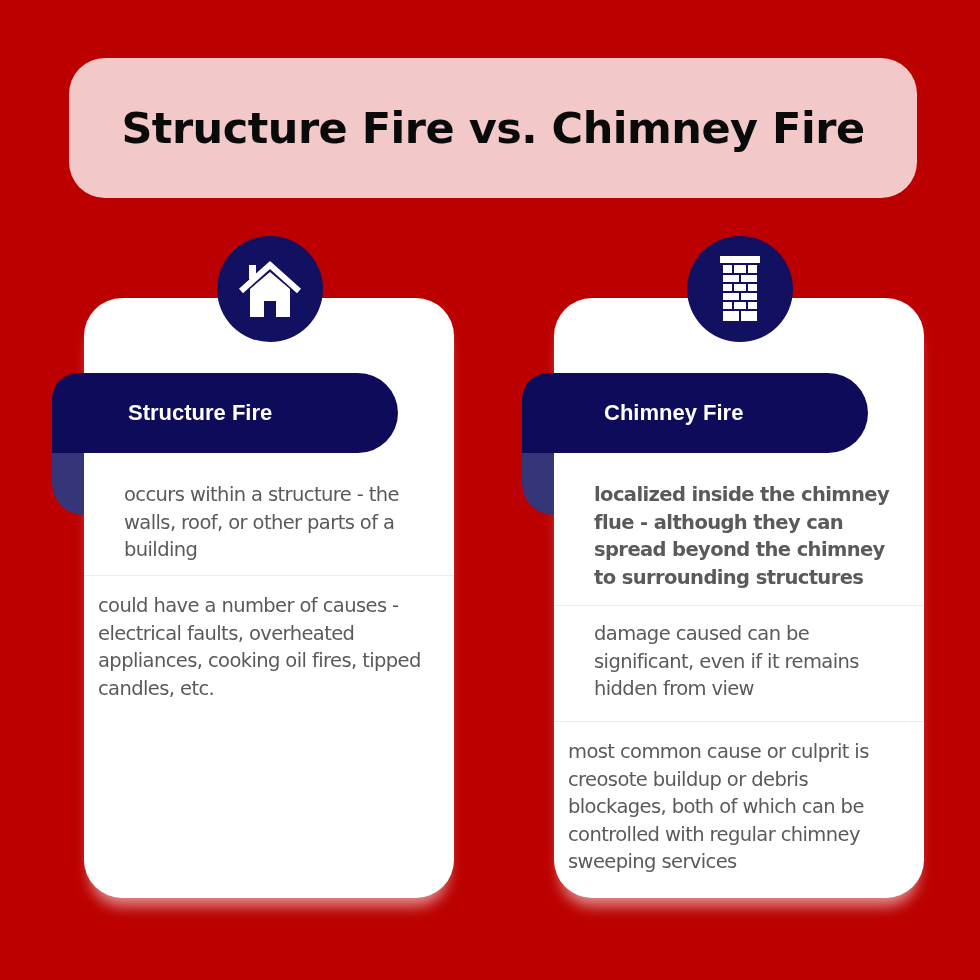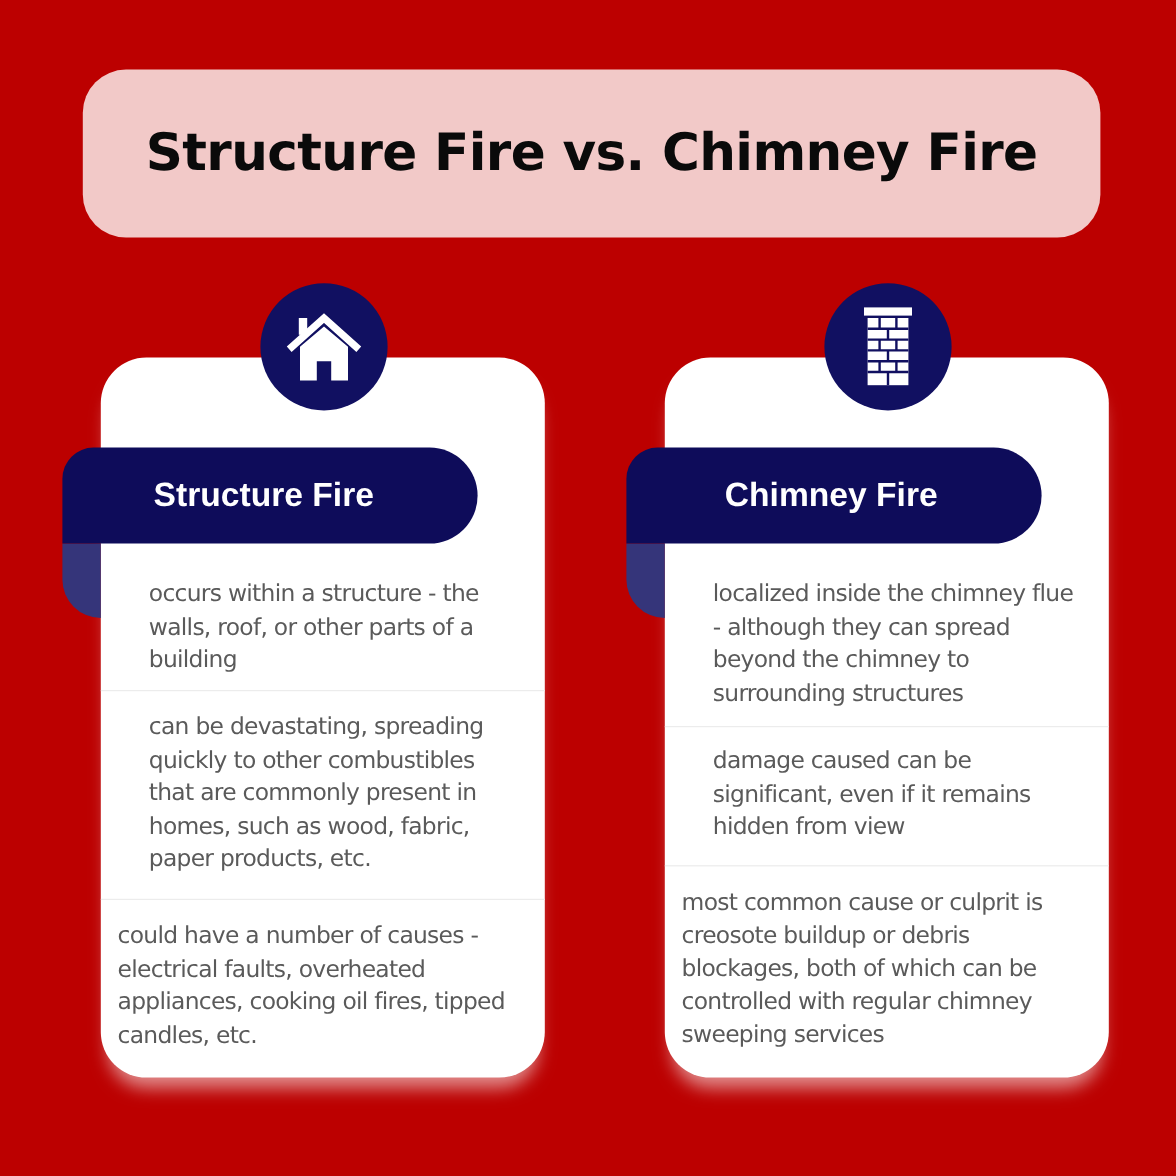--- a/index.html
+++ b/index.html
@@ -37,21 +37,21 @@
   .ribbon {
     position: absolute; top: 373px; width: 346px; height: 80px;
     background: #0e0c5a; border-radius: 0 40px 40px 0;
     border-top-left-radius: 26px;
     z-index: 4;
     display: flex; align-items: center;
   }
   .ribbon.left { left: 52px; }
   .ribbon.right { left: 522px; }
   .ribbon span {
-    color: #ffffff; font-weight: bold; font-size: 28px;
+    color: #ffffff; font-weight: bold; font-size: 22px;
     margin-left: 76px;
     font-family: "Liberation Sans", sans-serif;
   }
   .ribbon.right span { margin-left: 82px; }
   .fold {
     position: absolute; top: 453px; width: 32px; height: 62px;
     background: #35357a; border-bottom-left-radius: 32px;
     z-index: 2;
   }
   .fold.left { left: 52px; }
@@ -74,39 +74,38 @@
 </head>
 <body>
 
 <div class="title-box">
   <h1>Structure Fire vs. Chimney Fire</h1>
 </div>
 
 <div class="card left">
   <div class="items">
     <div class="item" style="height:100px;">occurs within a structure - the walls, roof, or other parts of a building</div>
-    <div class="item" style="height:174px;padding-top:16px;">can be devastating, spreading quickly to other combustibles that are commonly present in homes, such as wood, fabric, paper products, etc.</div>
     <div class="item" style="padding-top:16px;">could have a number of causes - electrical faults, overheated appliances, cooking oil fires, tipped candles, etc.</div>
   </div>
 </div>
 <div class="icon-circle left">
   <svg width="66" height="60" viewBox="0 0 66 60">
     <rect x="12" y="6" width="7" height="14" fill="#fff"></rect>
     <polyline points="4,32 33,6 62,32" fill="none" stroke="#fff" stroke-width="6" stroke-linejoin="miter"></polyline>
     <path d="M13 30 L33 13 L53 30 L53 58 L39 58 L39 42 L27 42 L27 58 L13 58 Z" fill="#fff"></path>
   </svg>
 </div>
 <div class="fold left"></div>
 <div class="ribbon left">
   <span>Structure Fire</span>
 </div>
 
 <div class="card right">
   <div class="items">
-    <div class="item" style="height:130px;">localized inside the chimney flue - although they can spread beyond the chimney to surrounding structures</div>
+    <div class="item" style="height:130px;font-weight:bold;">localized inside the chimney flue - although they can spread beyond the chimney to surrounding structures</div>
     <div class="item" style="height:116px;padding-top:14px;">damage caused can be significant, even if it remains hidden from view</div>
     <div class="item" style="padding-top:16px;">most common cause or culprit is creosote buildup or debris blockages, both of which can be controlled with regular chimney sweeping services</div>
   </div>
 </div>
 <div class="icon-circle right">
   <svg width="40" height="66" viewBox="0 0 40 66">
     <rect x="0" y="0" width="40" height="7" fill="#fff"></rect>
     <rect x="3" y="9" width="34" height="56" fill="#fff"></rect>
     <g stroke="#111061" stroke-width="2">
       <line x1="3" y1="18" x2="37" y2="18"></line>

